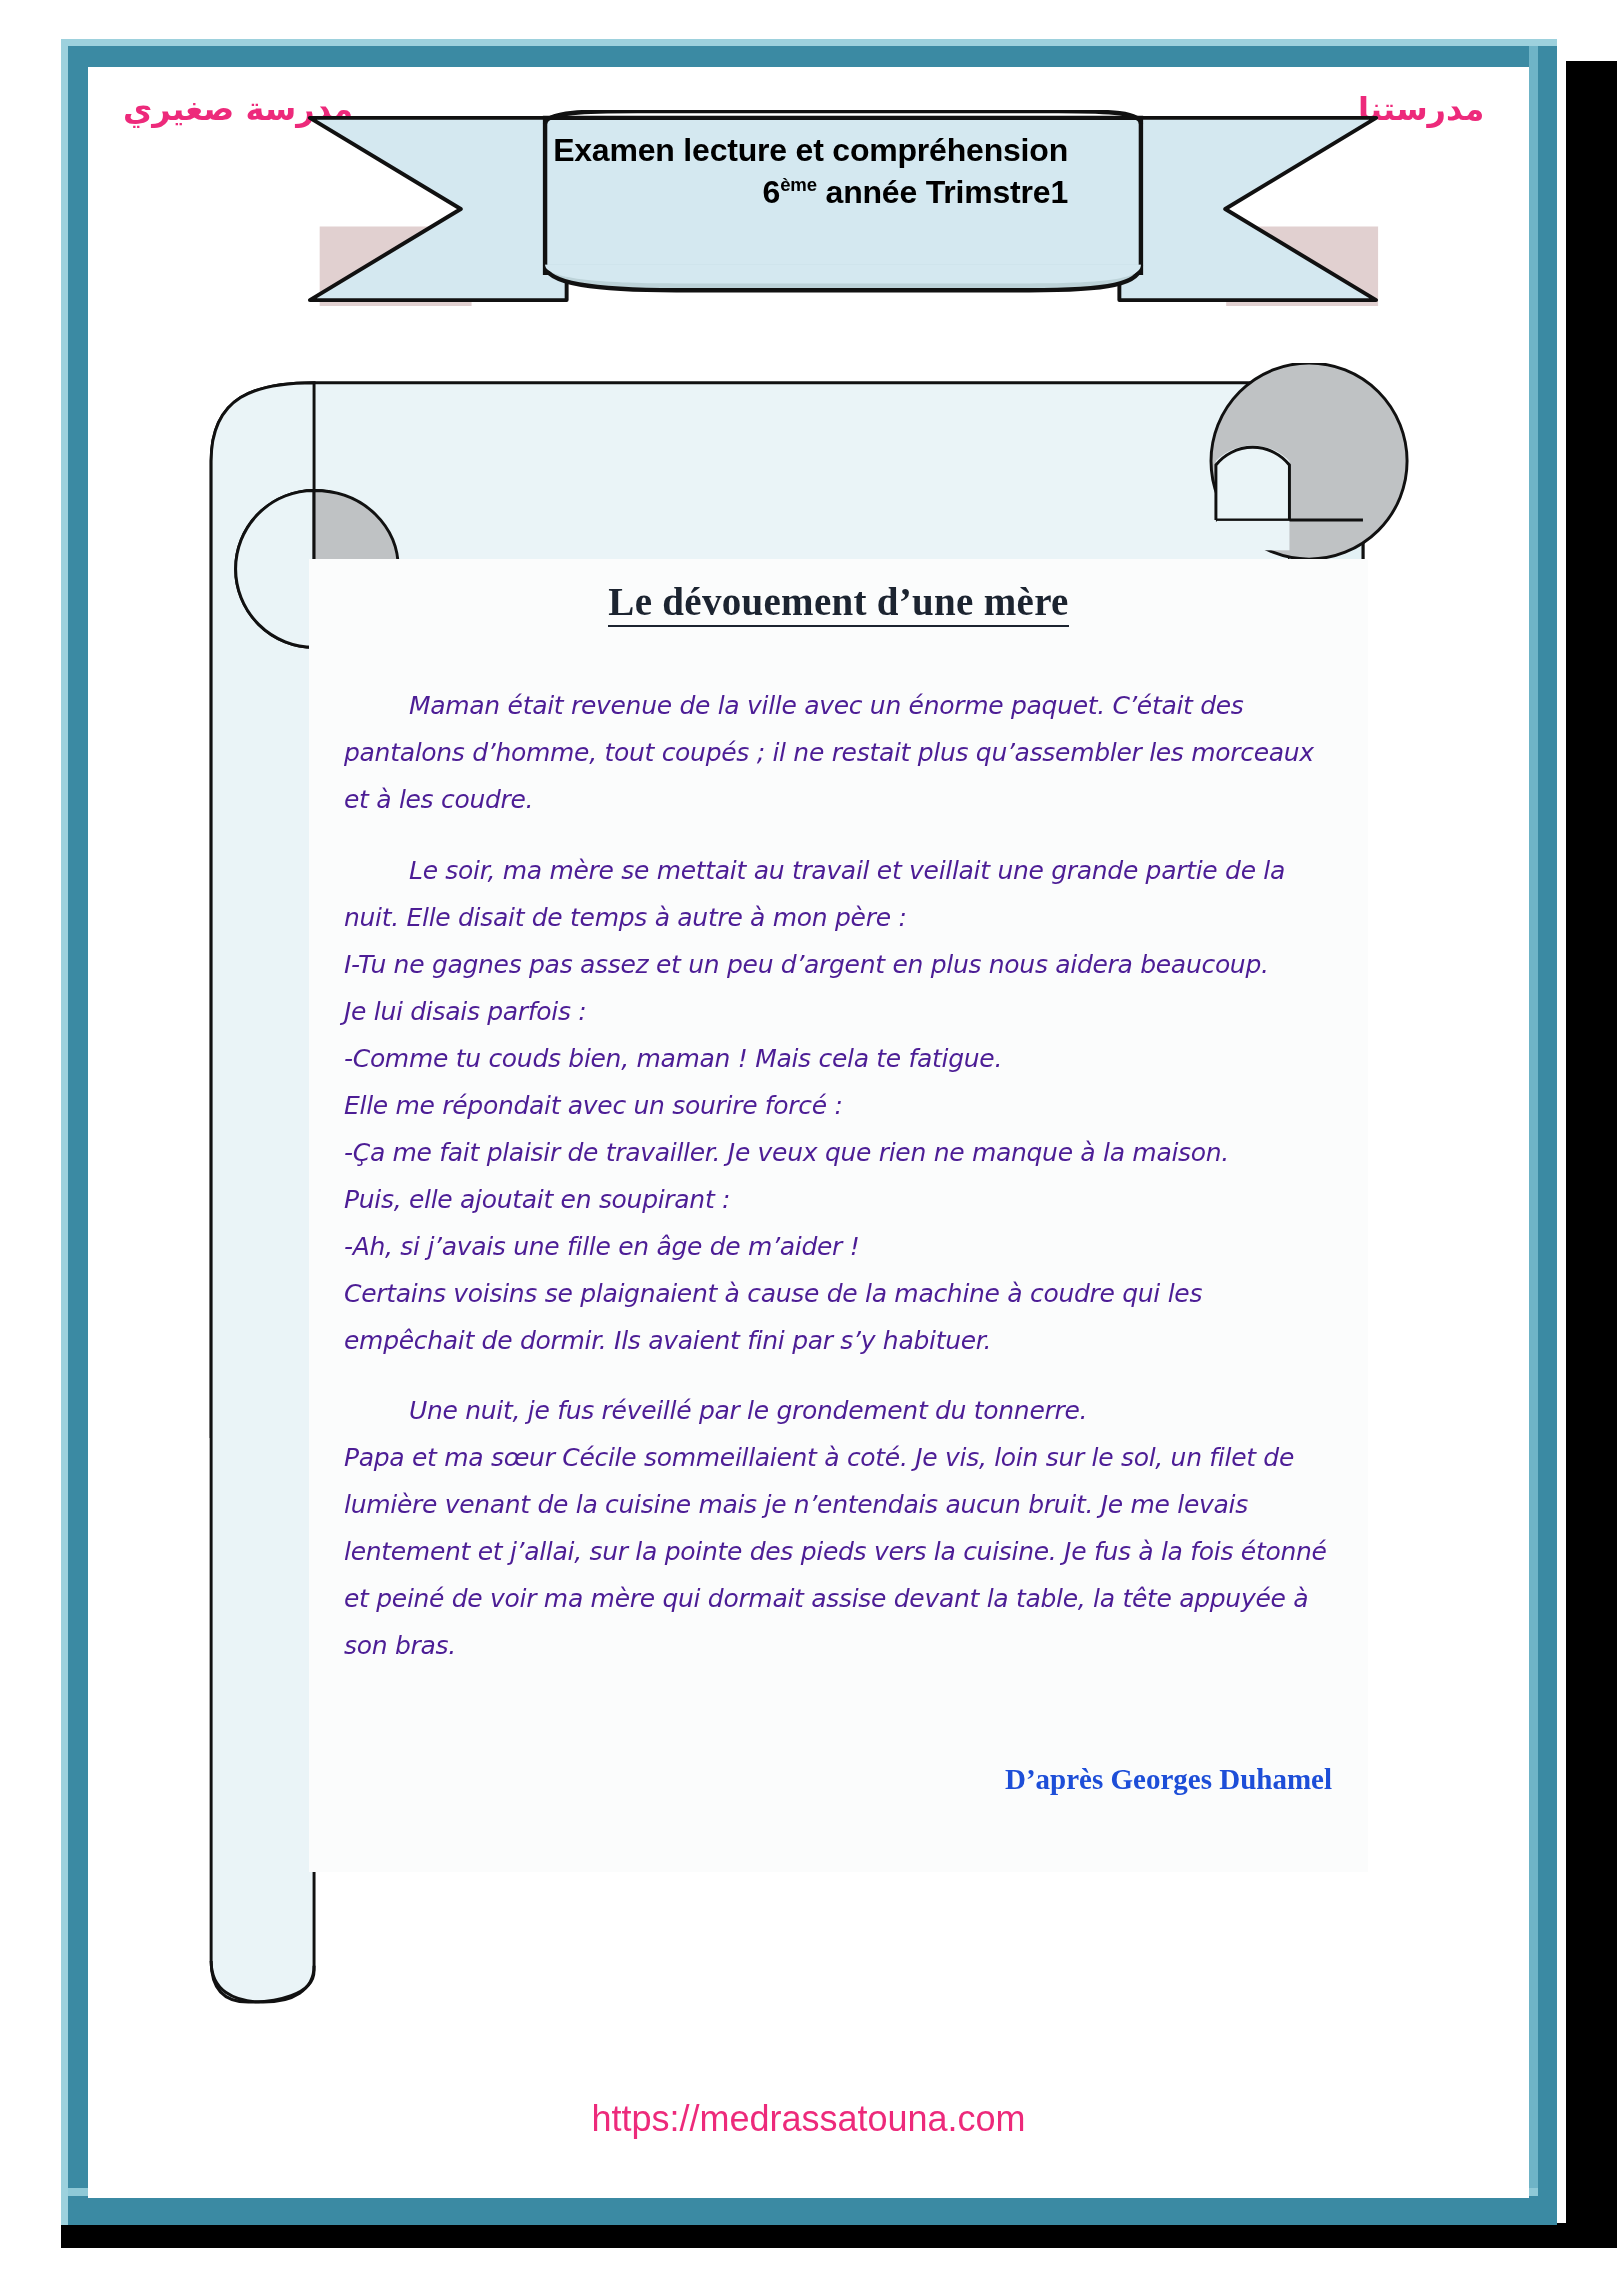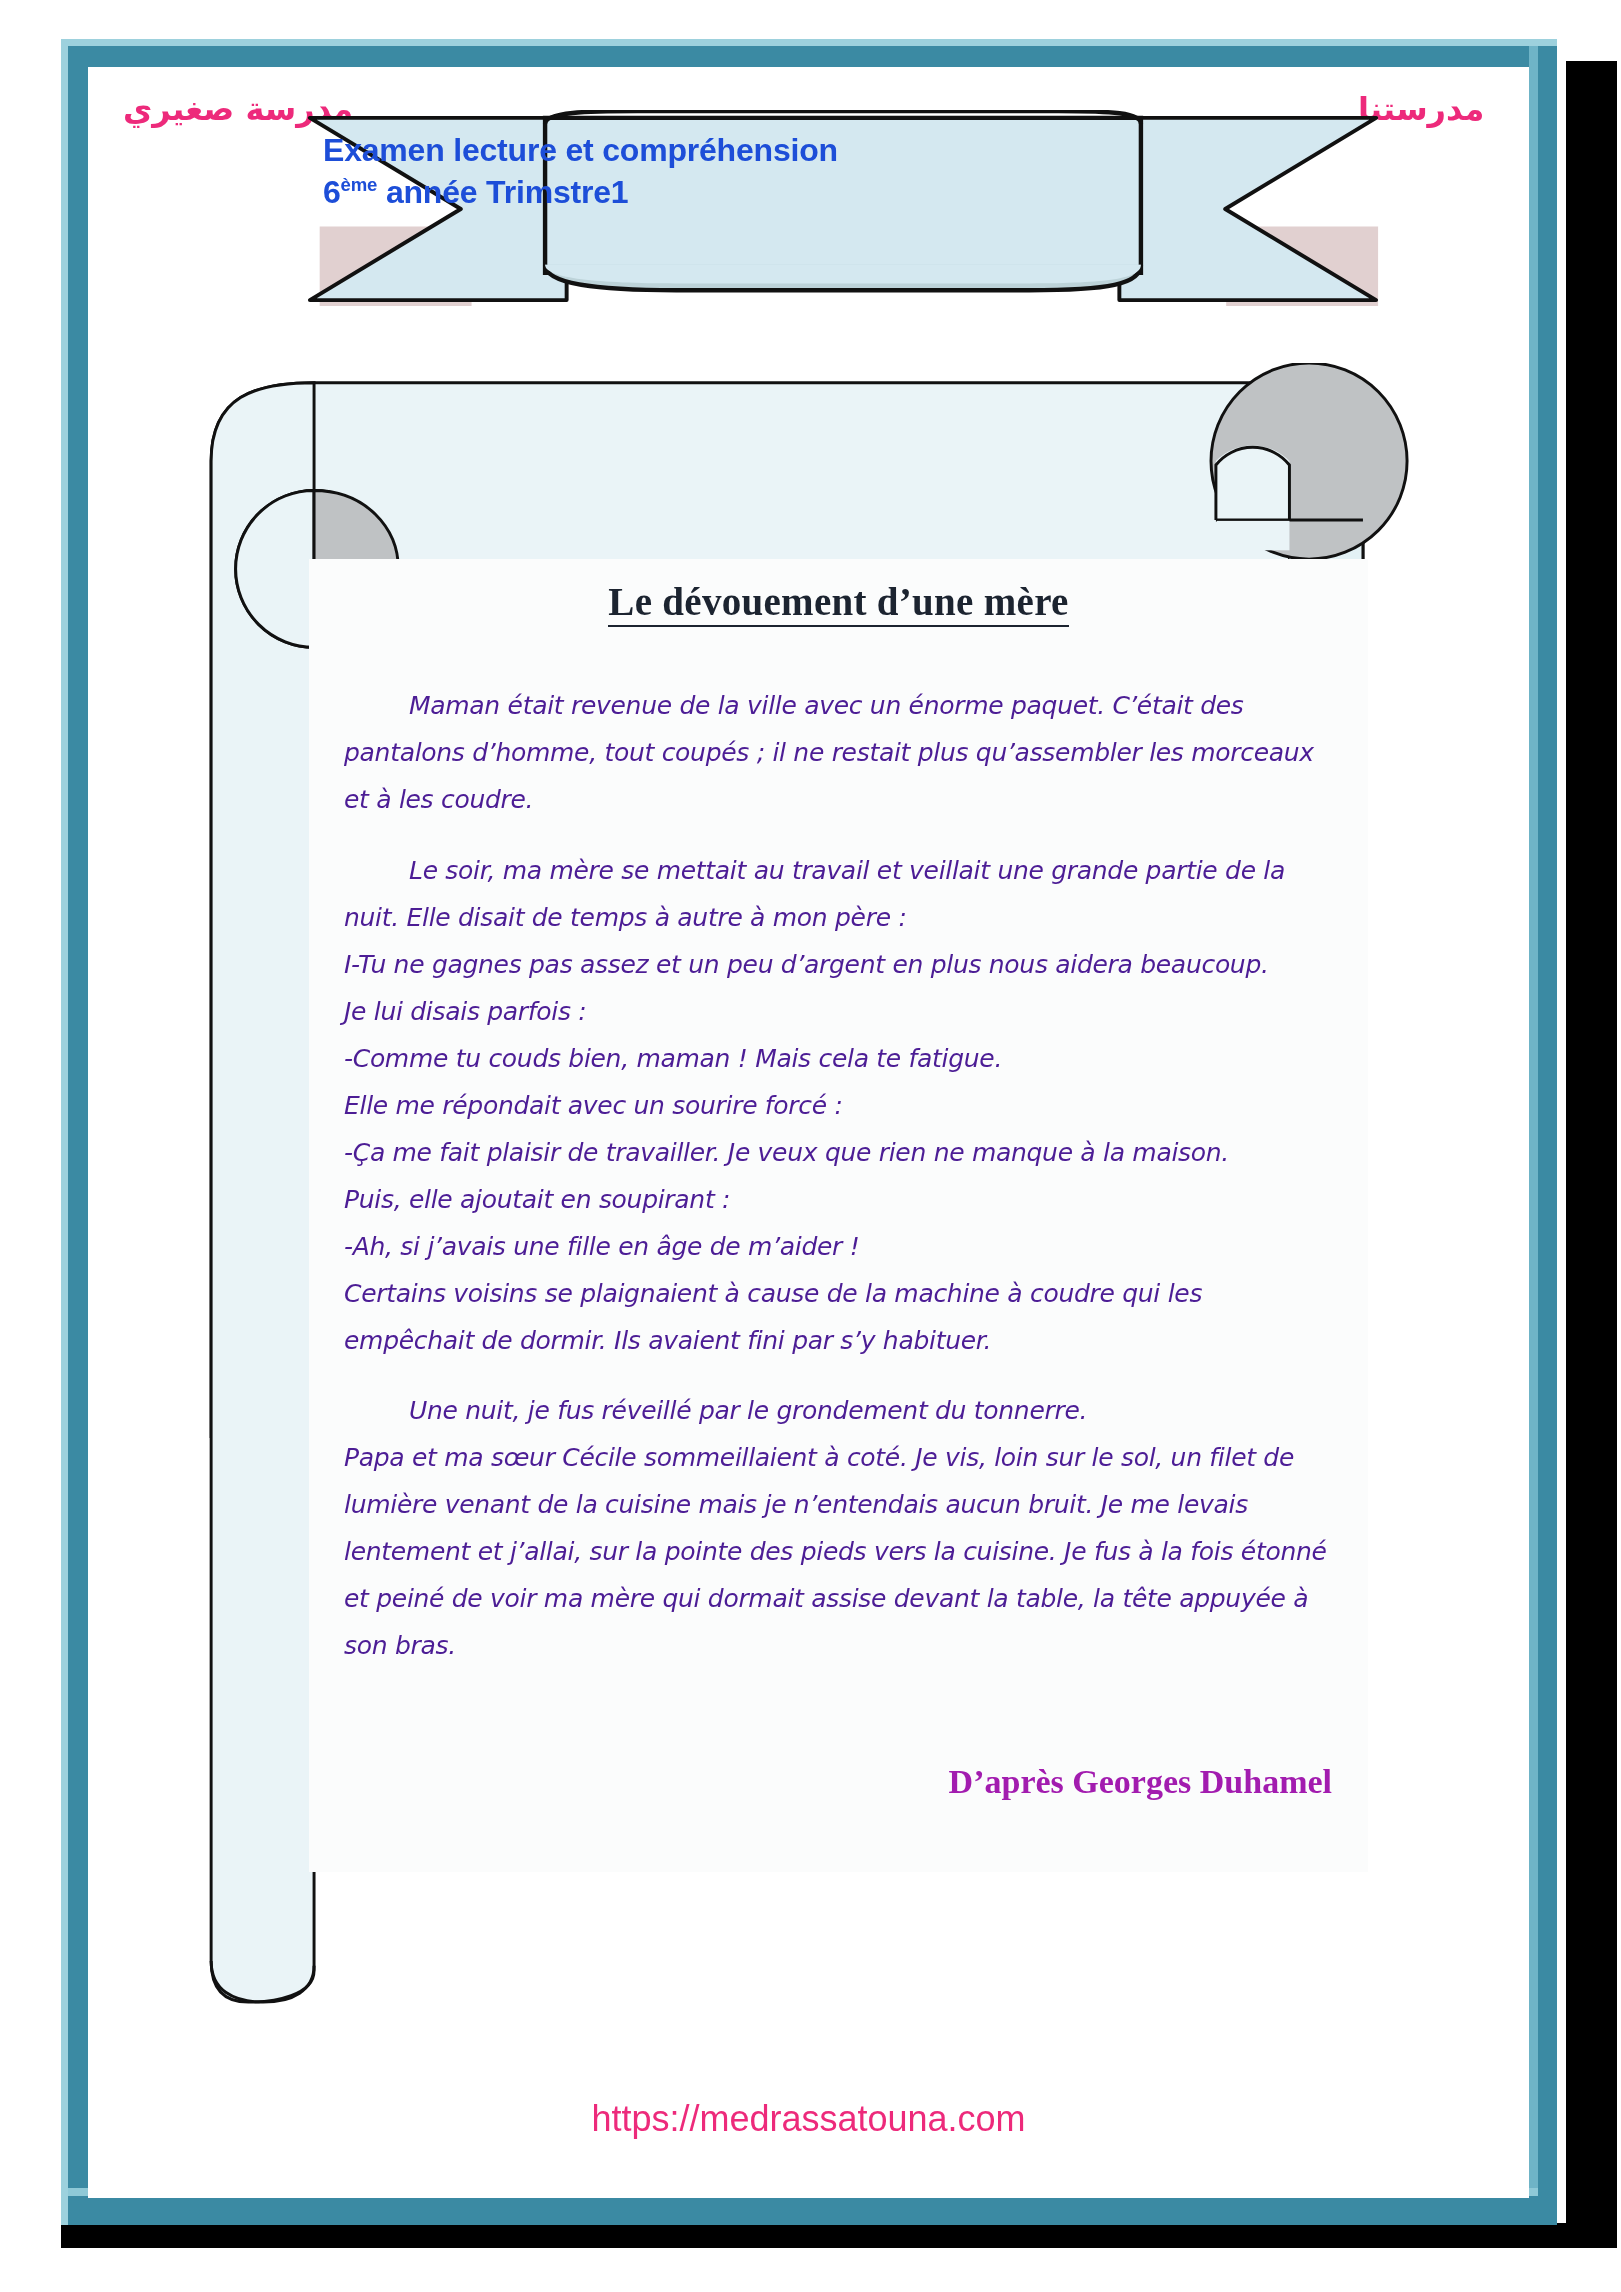--- a/index.html
+++ b/index.html
@@ -105,22 +105,22 @@
     width: 1078px;
     height: 196px;
   }
   .ribbon-svg { display:block; width:1078px; height:196px; }
 
   .ribbon-title {
     position: absolute;
     left: 323px;
     top: 129px;
     width: 745px;
-    text-align: left;
-    color: #1d4ed8;
+    text-align: right;
+    color: #000000;
     font-weight: bold;
     font-size: 32px;
     line-height: 1.32;
     letter-spacing: -0.2px;
     font-family: "Liberation Sans", sans-serif;
     pointer-events: none;
   }
   .ribbon-title sup { font-size: 18.6px; vertical-align: super; }
 
   
@@ -178,22 +178,22 @@
   .body-text p.tight  { margin-bottom: 0; }
 
   .attribution {
     position: absolute;
     left: 0;
     top: 1204px;
     width: 1023px;
     text-align: right;
     font-family: "Liberation Serif", serif;
     font-weight: bold;
-    font-size: 34px;
-    color: #a21caf;
+    font-size: 29px;
+    color: #1d4ed8;
   }
 
   
   .footer-url {
     position: absolute;
     left: 88px;
     top: 2098px;
     width: 1441px;
     text-align: center;
     color: #ed2a7b;

